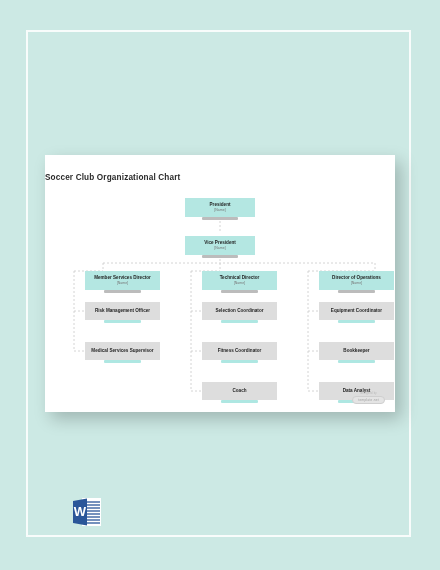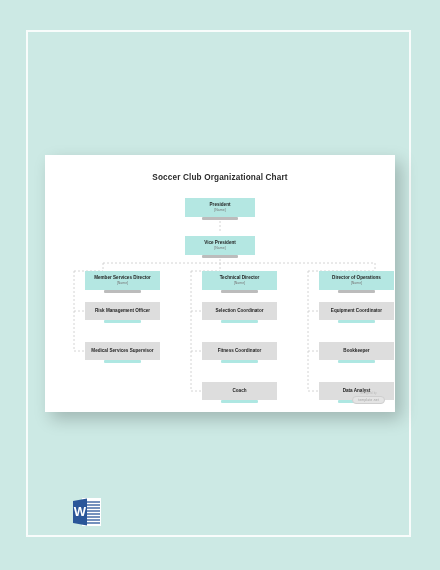--- a/index.html
+++ b/index.html
@@ -25,21 +25,20 @@
 
   
   #page{
     position:absolute;left:45px;top:155px;width:350px;height:257px;
     background:#ffffff;
     box-shadow:6px 7px 16px rgba(0,0,0,.22);
   }
 
   .doc-title{
     position:absolute;left:0;top:18px;width:100%;
-    text-align:center;
     font-size:8.2px;font-weight:bold;color:#2b2b2b;
     letter-spacing:.15px;
   }
 
   
   #chart{position:absolute;left:0;top:0;width:350px;height:257px;}
   #links{position:absolute;left:0;top:0;width:350px;height:257px;}
 
   .node{
     position:absolute;box-sizing:border-box;

